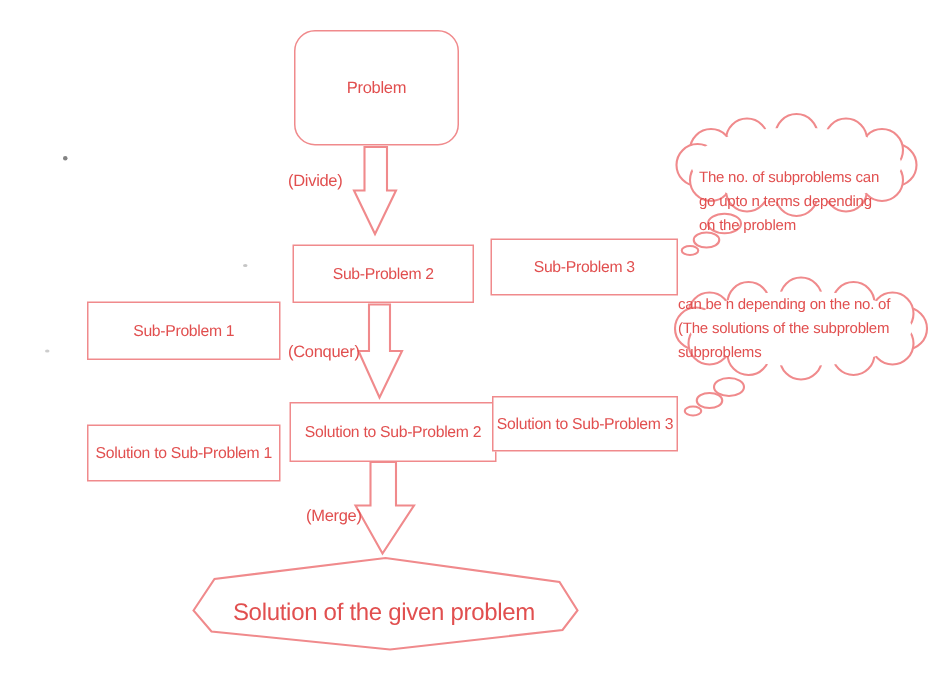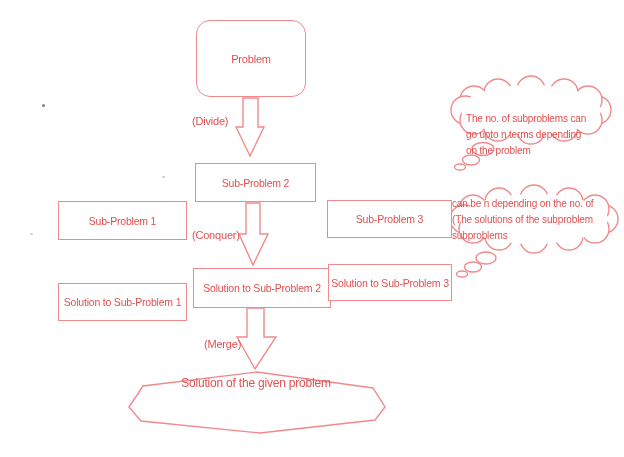--- a/index.html
+++ b/index.html
@@ -25,22 +25,22 @@
   }
   .rounded{border-radius:14px;font-size:11px;}
   .steplabel{
     position:absolute;color:var(--text);font-size:11px;letter-spacing:-0.2px;white-space:nowrap;
   }
   .bubbletext{
     position:absolute;color:var(--text);font-size:10px;letter-spacing:-0.15px;
     line-height:16px;white-space:nowrap;
   }
   .resultlabel{
-    position:absolute;left:130px;top:376px;width:252px;text-align:center;
-    color:var(--text);font-size:12px;letter-spacing:-0.2px;white-space:nowrap;
+    position:absolute;left:130px;top:400px;width:252px;text-align:center;
+    color:var(--text);font-size:16px;letter-spacing:-0.2px;white-space:nowrap;
   }
   .speck{position:absolute;border-radius:50%;background:#5a5a5a;}
 </style>
 </head>
 <body>
 
 <div id="canvas">
 
   <svg class="layer">
 
@@ -98,21 +98,21 @@
   <div class="steplabel" style="left:192px;top:115px;">(Divide)</div>
   <div class="steplabel" style="left:192px;top:229px;">(Conquer)</div>
   <div class="steplabel" style="left:204px;top:338px;">(Merge)</div>
 
   <div class="box" style="left:58px;top:163px;width:129px;height:39px;margin-top:38px;">
     <span>Sub-Problem 1</span>
   </div>
   <div class="box" style="left:195px;top:163px;width:121px;height:39px;">
     <span>Sub-Problem 2</span>
   </div>
-  <div class="box" style="left:327px;top:159px;width:125px;height:38px;margin-top:41px;">
+  <div class="box" style="left:327px;top:159px;width:125px;height:38px;">
     <span>Sub-Problem 3</span>
   </div>
 
   <div class="box" style="left:58px;top:269px;width:129px;height:38px;margin-top:14px;">
     <span>Solution to Sub-Problem 1</span>
   </div>
   <div class="box" style="left:193px;top:268px;width:138px;height:40px;">
     <span>Solution to Sub-Problem 2</span>
   </div>
   <div class="box" style="left:328px;top:264px;width:124px;height:37px;">

